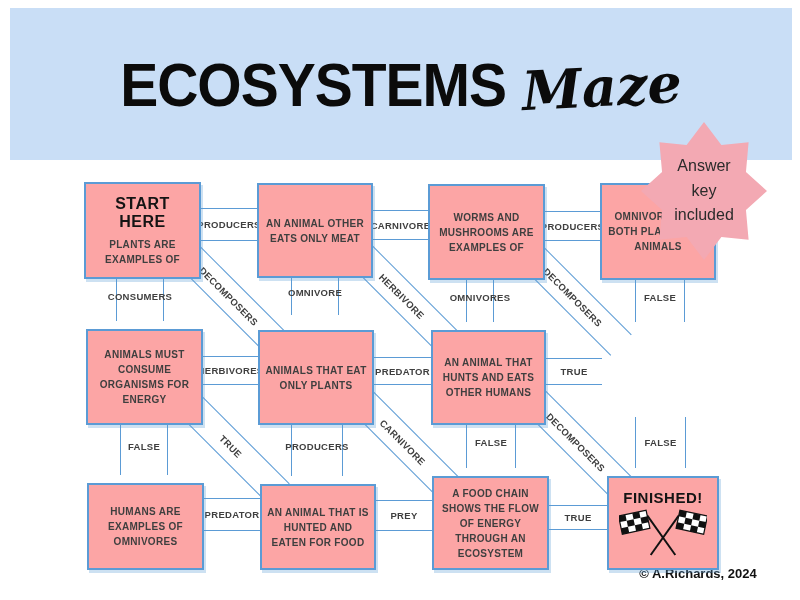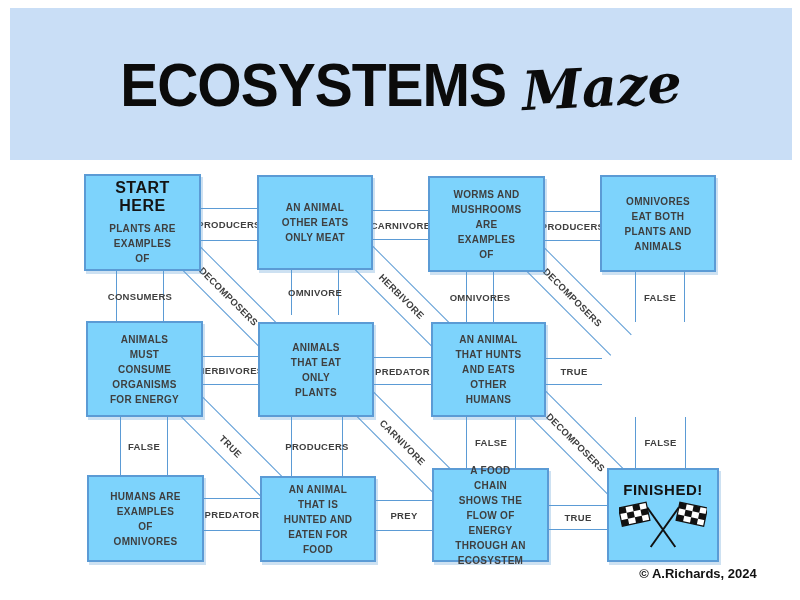--- a/index.html
+++ b/index.html
@@ -13,24 +13,24 @@
   .title-script{font-family:"DejaVu Serif",serif;font-style:italic;font-weight:700;
                 font-size:54px;color:#0b0b0b;transform:rotate(-3deg);margin-top:6px;}
   
   .badge{position:absolute;left:641px;top:122px;width:126px;height:138px;background:#f3a9b3;
          z-index:10;display:flex;align-items:center;justify-content:center;text-align:center;
          clip-path:polygon(50% 0%,63.8% 16.7%,85.4% 14.6%,83.3% 36.2%,100% 50%,83.3% 63.8%,
            85.4% 85.4%,63.8% 83.3%,50% 100%,36.2% 83.3%,14.6% 85.4%,16.7% 63.8%,0% 50%,
            16.7% 36.2%,14.6% 14.6%,36.2% 16.7%);}
   .badge-text{font-size:16px;line-height:1.55;color:#2b2b2b;}
   
-  .box{position:absolute;background:#7dd3fc;border:2px solid #5b9bd5;z-index:3;
+  .box{position:absolute;background:#fca5a5;border:2px solid #5b9bd5;z-index:3;
        display:flex;flex-direction:column;align-items:center;justify-content:center;
-       text-align:center;padding:4px 21px;box-sizing:border-box;
-       box-shadow:2px 3px 0 rgba(91,155,213,0.30);}
+       text-align:center;padding:4px 5px;box-sizing:border-box;
+       box-shadow:2px 3px 0 rgba(91,155,213,0.30);margin-top:8px;}
   .box-text{font-size:10px;line-height:1.5;letter-spacing:0.3px;color:#3f3f3f;font-weight:700;}
   .box-heading{font-size:16px;font-weight:900;color:#141414;letter-spacing:0.5px;margin-bottom:6px;}
   .fin-heading{font-size:15px;font-weight:900;color:#141414;letter-spacing:0.5px;margin-bottom:2px;}
   
   .hconn{position:absolute;background:#ffffff;border-top:1.5px solid #5b9bd5;
          border-bottom:1.5px solid #5b9bd5;z-index:2;display:flex;align-items:center;
          justify-content:center;box-sizing:border-box;}
   .vconn{position:absolute;background:#ffffff;border-left:1.5px solid #5b9bd5;
          border-right:1.5px solid #5b9bd5;z-index:2;display:flex;align-items:center;
          justify-content:center;box-sizing:border-box;}
@@ -45,20 +45,27 @@
 </head>
 <body>
 
 <div class="page">
 
   <div class="banner">
     <span class="title-main">ECOSYSTEMS</span>
     <span class="title-script">Maze</span>
   </div>
 
+  <div class="badge">
+    <div class="badge-text">
+      <div>Answer</div>
+      <div>key</div>
+      <div>included</div>
+    </div>
+  </div>
 
   <div class="dconn" style="left:161px;top:281px;">
     <span class="plabel">DECOMPOSERS</span>
     </div>
   <div class="dconn" style="left:334px;top:281px;">
     <span class="plabel">HERBIVORE</span>
     </div>
   <div class="dconn" style="left:505px;top:282px;">
     <span class="plabel">DECOMPOSERS</span>
     </div>

